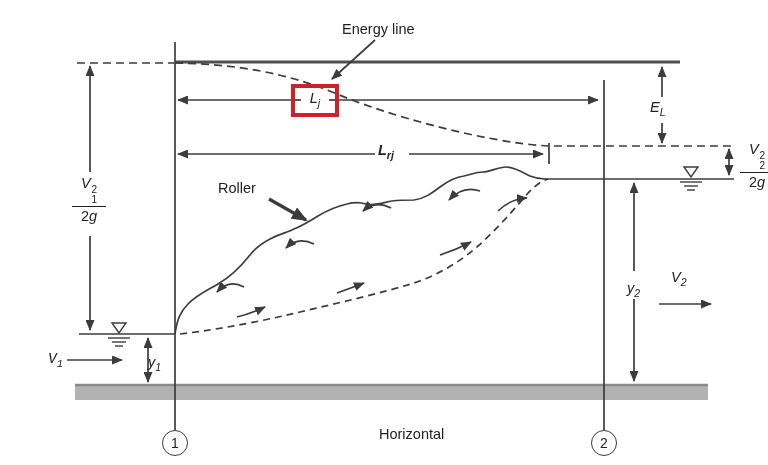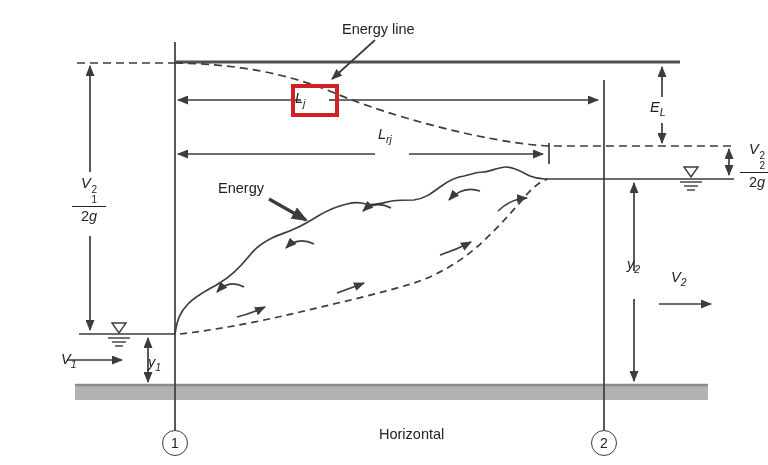--- a/index.html
+++ b/index.html
@@ -27,21 +27,21 @@
   .lbl{position:absolute;font-size:14.5px;line-height:17px;white-space:nowrap;}
   .it{font-style:italic;}
   .sub{font-size:10.5px;font-style:italic;vertical-align:-4px;letter-spacing:0;}
   .ss{display:inline-flex;flex-direction:column;font-size:10px;line-height:9.5px;
       vertical-align:-5px;font-style:normal;margin-left:1px;text-align:left;}
   .frac{position:absolute;width:38px;text-align:center;font-size:14.5px;}
   .frac .bar{height:0;border-top:1.6px solid var(--text);margin:2px 2px 1px 2px;}
   .redbox{
     position:absolute;left:249px;top:84px;width:48px;height:33px;
     border:4px solid var(--highlight-red);box-sizing:border-box;
-    display:flex;align-items:center;justify-content:flex-start;font-size:14px;
+    display:flex;align-items:center;justify-content:center;font-size:14px;
   }
   .circle{
     position:absolute;width:26px;height:26px;border:1.7px solid var(--line);
     border-radius:50%;display:flex;align-items:center;justify-content:center;
     font-size:14px;background:#fff;box-sizing:border-box;
   }
 </style>
 </head>
 <body>
 
@@ -144,25 +144,25 @@
       <line x1="645" y1="190" x2="653" y2="190" class="wsym"></line>
     </g>
   </svg>
 
   <div class="lbl" style="left:300px;top:21px;">Energy line</div>
 
   <div class="redbox">
     <span class="lbl it" style="position:static;"><i>L</i><span class="sub">j</span></span>
   </div>
 
-  <div class="lbl" style="left:336px;top:126px;"><i>L</i><span class="sub">rj</span></div>
+  <div class="lbl" style="left:336px;top:142px;font-weight:bold;"><i>L</i><span class="sub">rj</span></div>
 
   <div class="lbl" style="left:608px;top:99px;text-align:right;"><i>E</i><span class="sub">L</span></div>
 
-  <div class="lbl" style="left:176px;top:180px;">Energy</div>
+  <div class="lbl" style="left:176px;top:180px;">Roller</div>
 
   <div class="frac" style="left:28px;top:175px;">
     <div><i>V</i><span class="ss">
           <span>2</span>
           <span>1</span>
         </span></div>
     <div class="bar"></div>
     <div><span>2</span><i>g</i></div>
   </div>
 
@@ -170,23 +170,23 @@
     <div><i>V</i><span class="ss">
           <span>2</span>
           <span>2</span>
         </span></div>
     <div class="bar"></div>
     <div><span>2</span><i>g</i></div>
   </div>
 
   <div class="lbl" style="left:106px;top:354px;"><i>y</i><span class="sub">1</span></div>
 
-  <div class="lbl" style="left:19px;top:351px;"><i>V</i><span class="sub">1</span></div>
+  <div class="lbl" style="left:6px;top:351px;font-family:Liberation Mono, monospace;"><i>V</i><span class="sub">1</span></div>
 
-  <div class="lbl" style="left:585px;top:256px;"><i>y</i><span class="sub">2</span></div>
+  <div class="lbl" style="left:585px;top:280px;"><i>y</i><span class="sub">2</span></div>
 
   <div class="lbl" style="left:629px;top:269px;"><i>V</i><span class="sub">2</span></div>
 
   <div class="lbl" style="left:337px;top:426px;">Horizontal</div>
 
   <div class="circle" style="left:120px;top:430px;">1</div>
   <div class="circle" style="left:549px;top:430px;">2</div>
 
 </div>
 

